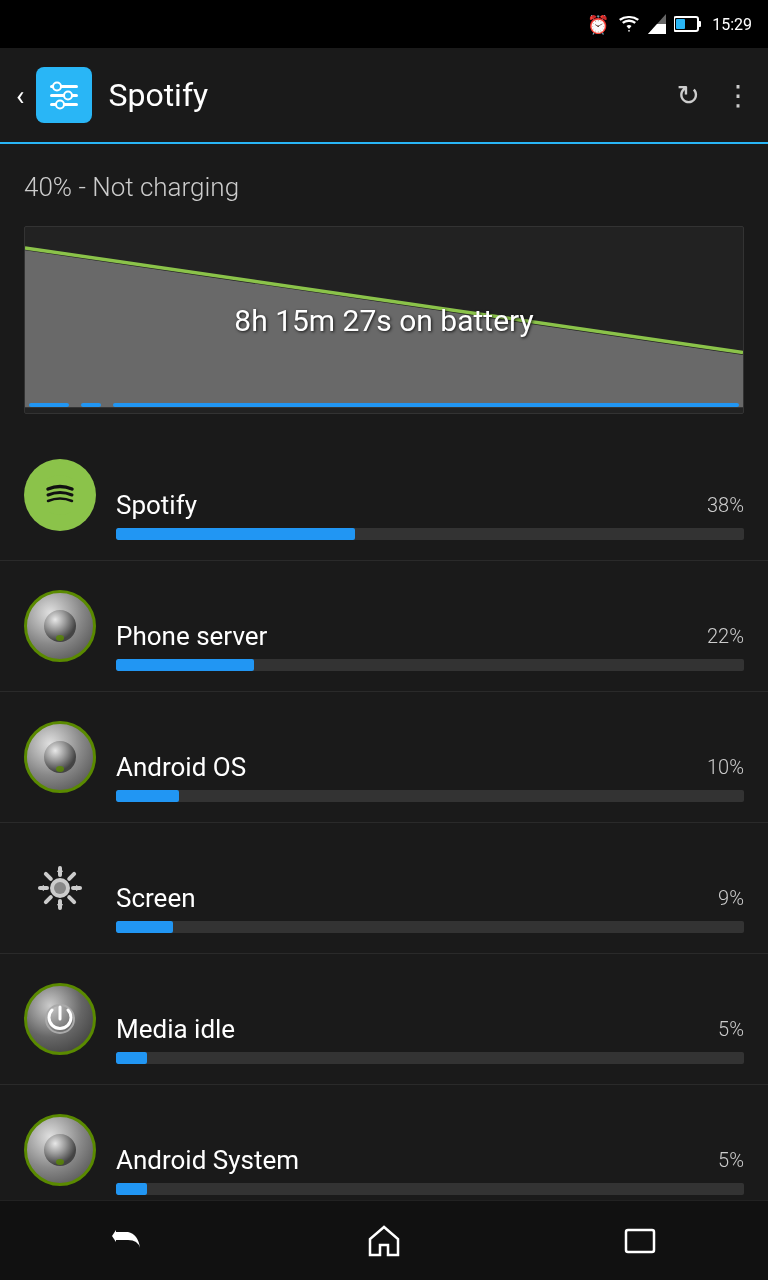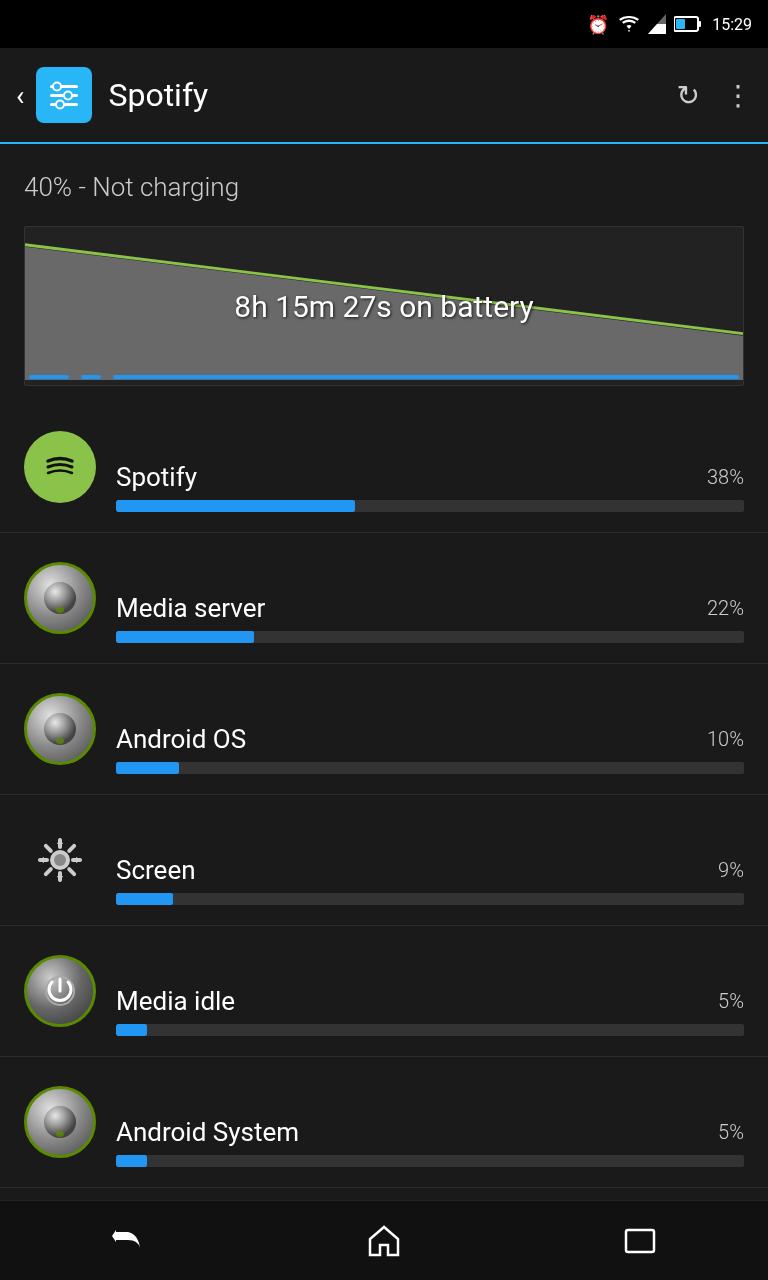--- a/index.html
+++ b/index.html
@@ -101,21 +101,21 @@
     .battery-status-text {
       font-size: 26px;
       color: #ccc;
       font-weight: 300;
     }
 
     
     .battery-graph {
       margin: 16px 24px;
       position: relative;
-      height: 160px;
+      height: 188px;
       background: #222;
       border: 1px solid #333;
       overflow: hidden;
       border-radius: 2px;
     }
     .graph-time-label {
       position: absolute;
       top: 50%;
       left: 50%;
       transform: translate(-50%, -50%);
@@ -337,21 +337,21 @@
             <stop offset="50%" stop-color="#999"></stop>
             <stop offset="100%" stop-color="#444"></stop>
           </radialGradient>
         </defs>
 
         <ellipse cx="18" cy="30" rx="4" ry="3" fill="#5a8a00" opacity="0.8"></ellipse>
       </svg>
     </div>
     <div class="app-info">
       <div class="app-name-row">
-        <span class="app-name">Media server</span>
+        <span class="app-name">Phone server</span>
         <span class="app-percent">22%</span>
       </div>
       <div class="app-bar-bg">
         <div class="app-bar-fill" style="width:22%"></div>
       </div>
     </div>
   </div>
       <div class="app-item">
     <div class="metal-icon">
       <svg width="36" height="36" viewBox="0 0 36 36" fill="none">

